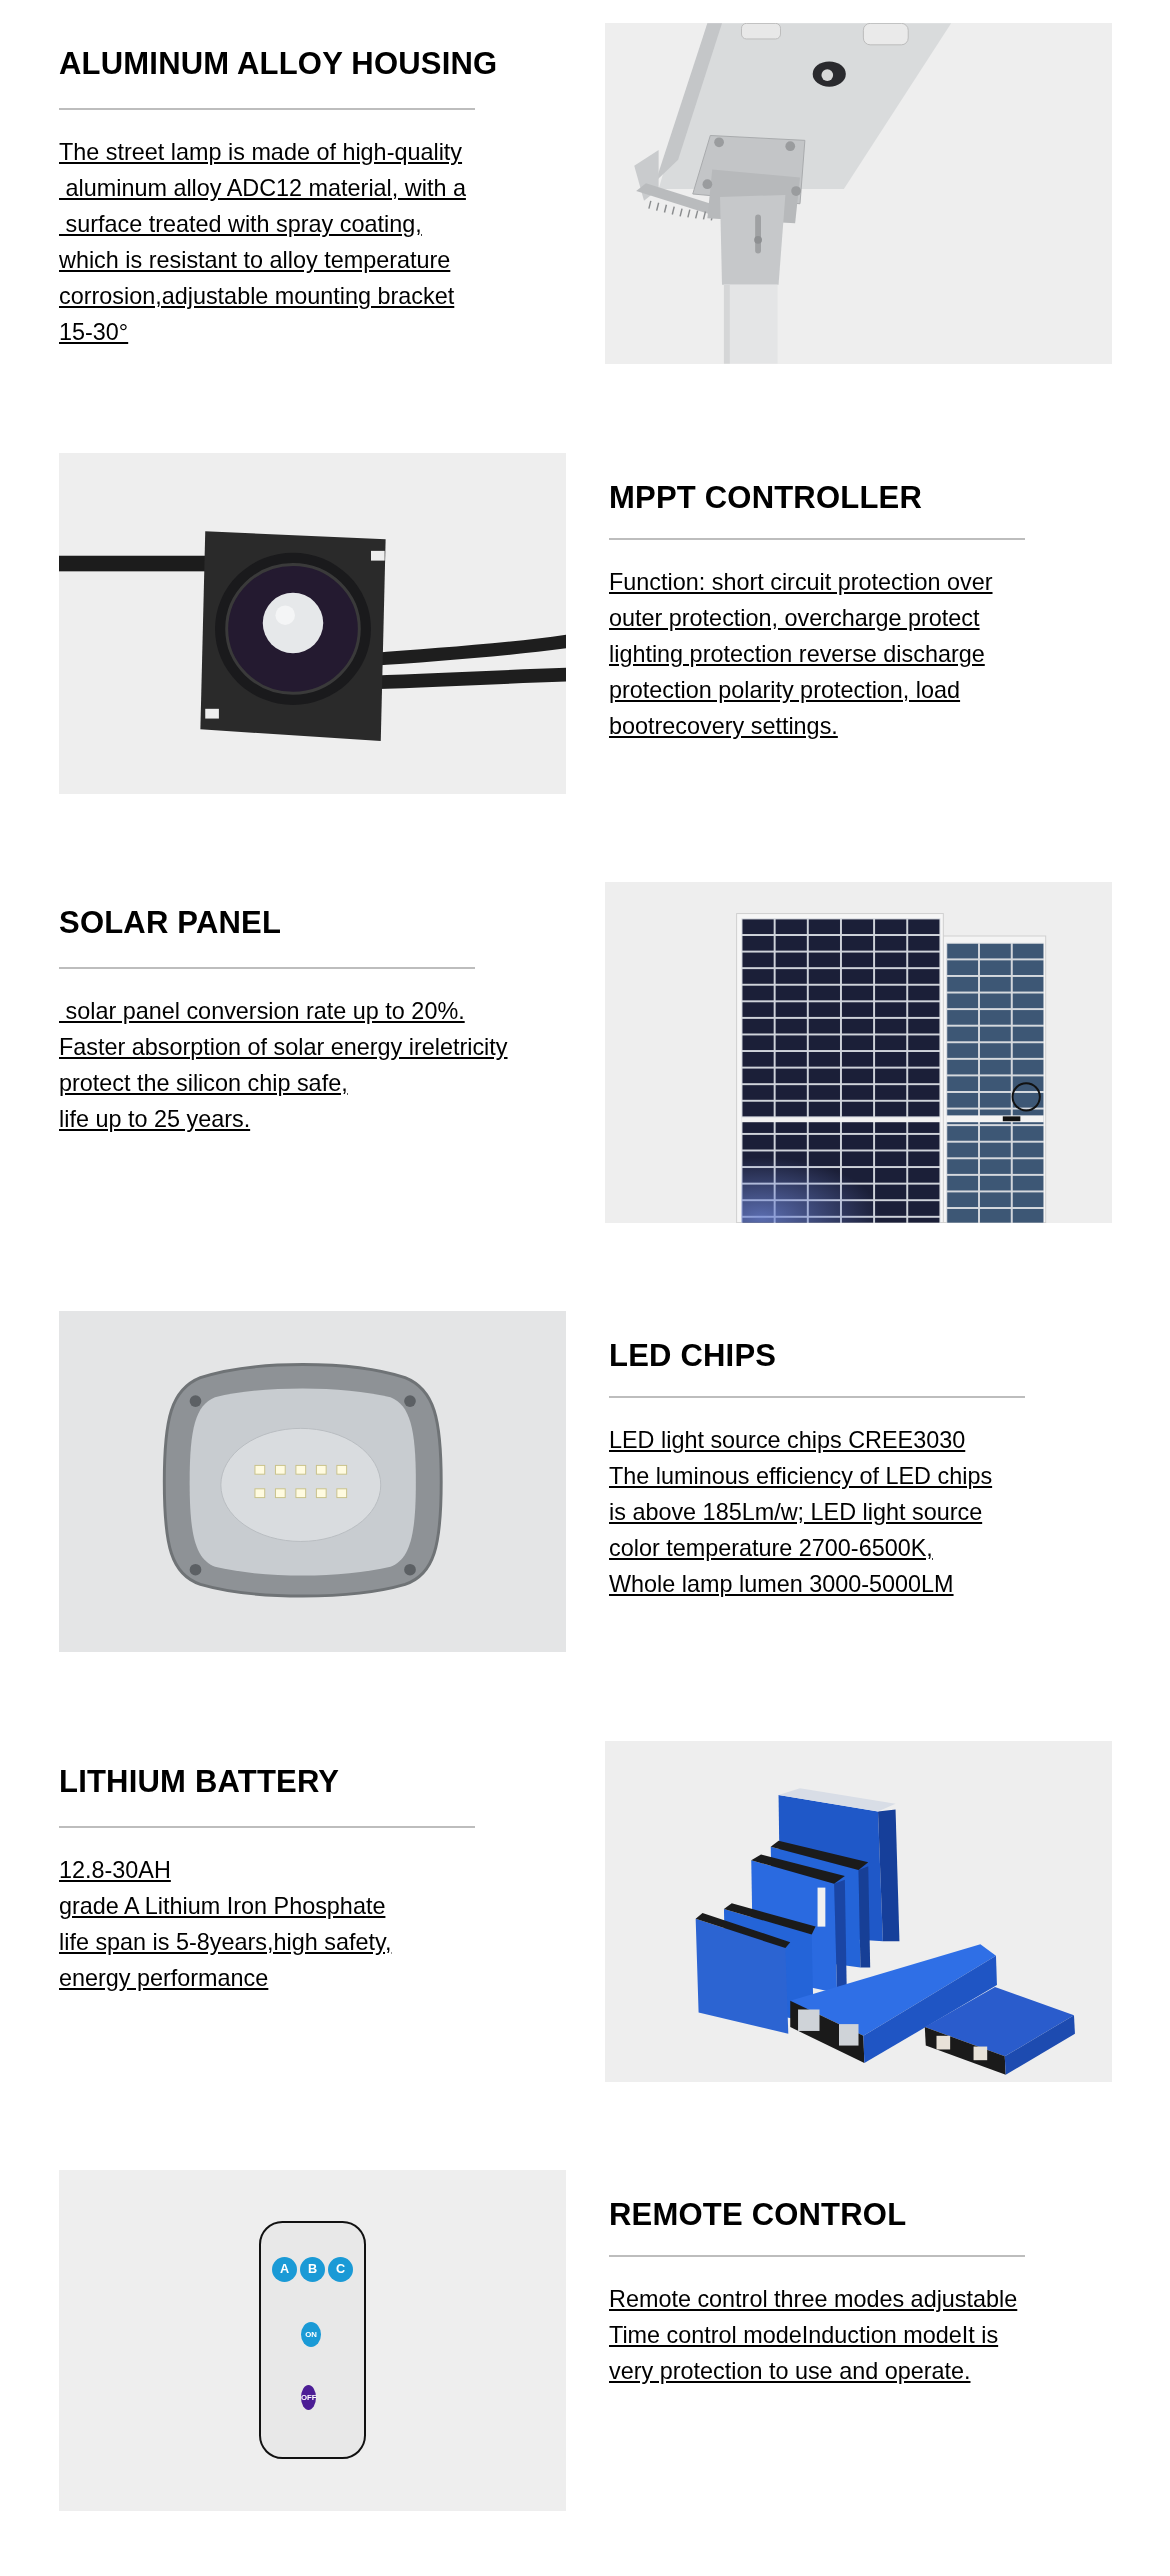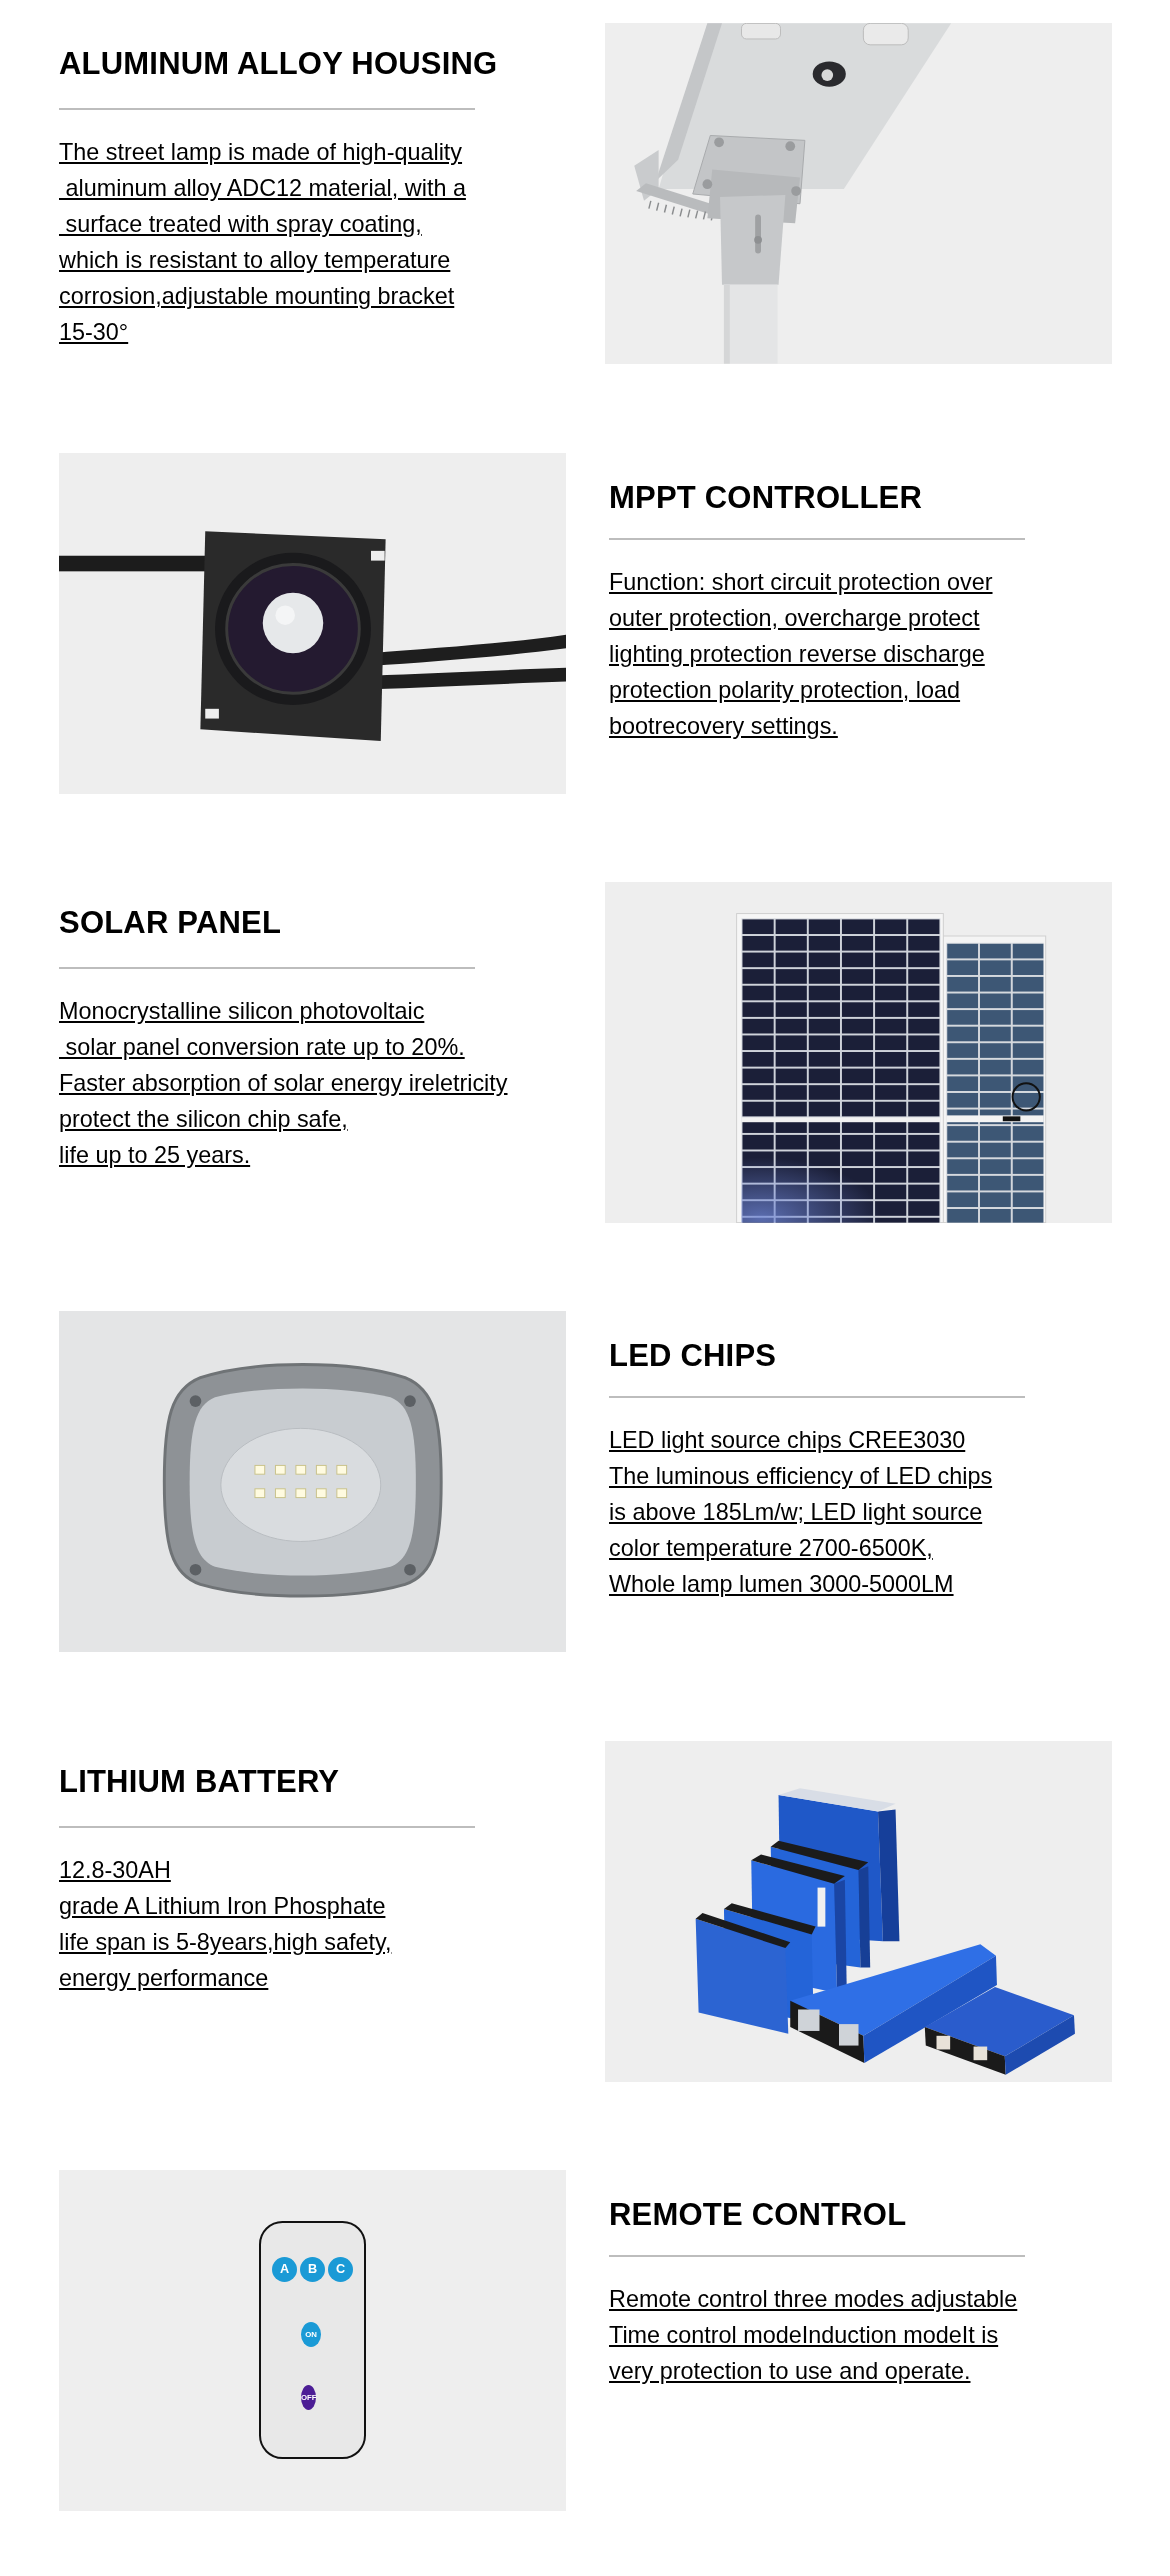--- a/index.html
+++ b/index.html
@@ -109,21 +109,20 @@
       <span class="line">bootrecovery settings.</span>
     </div>
   </div>
 </div>
 
 <div class="section" style="top:882px">
   <div class="text left">
     <h2 class="heading">SOLAR PANEL</h2>
     <div class="rule"></div>
     <div class="body">
-      <span class="line">Monocrystalline silicon photovoltaic</span>
       <span class="line"> solar panel conversion rate up to 20%.</span>
       <span class="line">Faster absorption of solar energy ireletricity</span>
       <span class="line">protect the silicon chip safe,</span>
       <span class="line">life up to 25 years.</span>
     </div>
   </div>
   <div class="photo right">
     <svg width="507" height="341" viewBox="0 0 520 349">
       <defs>
         <pattern id="cellsFront" x="140" y="37" width="34" height="17" patternUnits="userSpaceOnUse">

